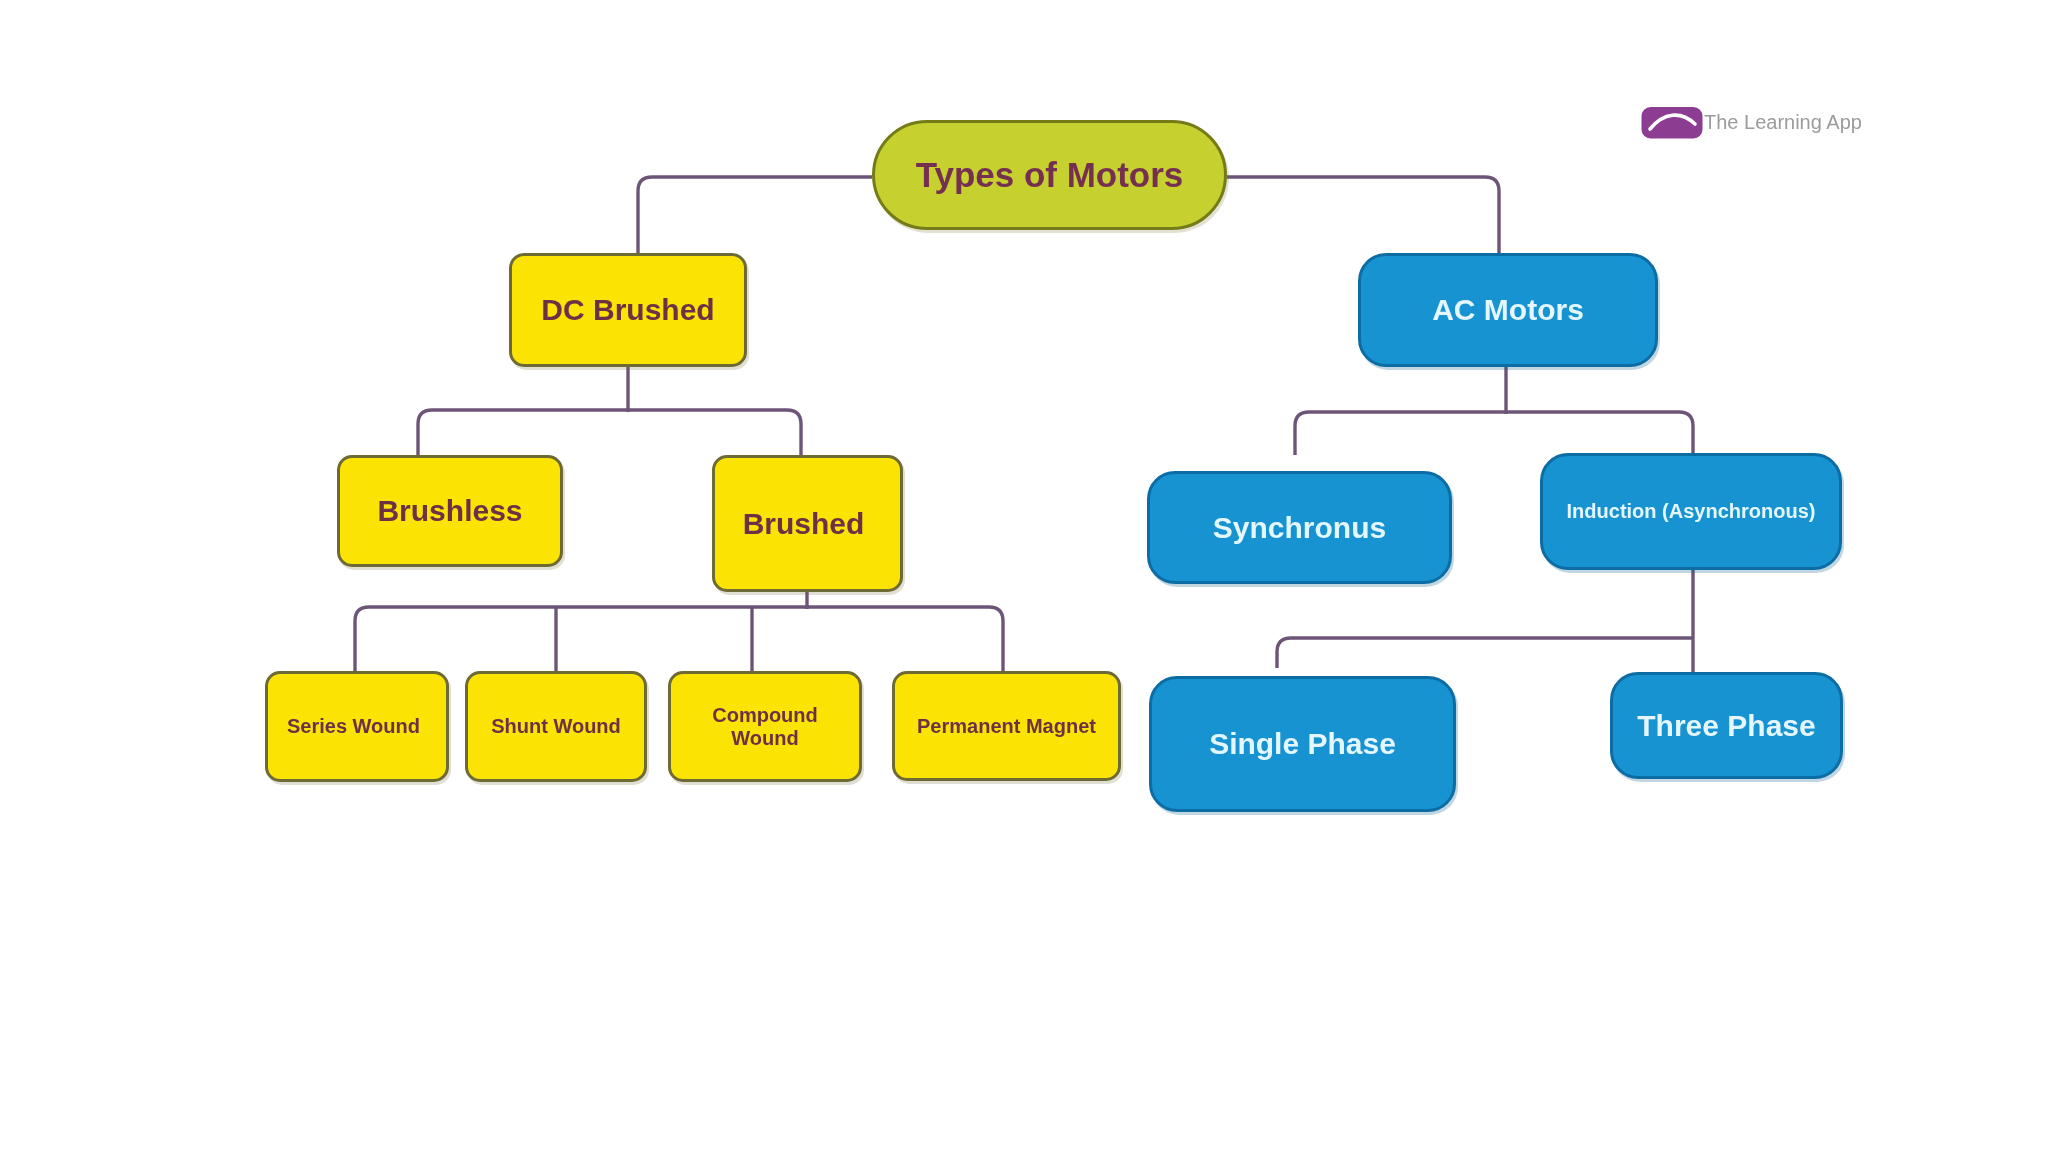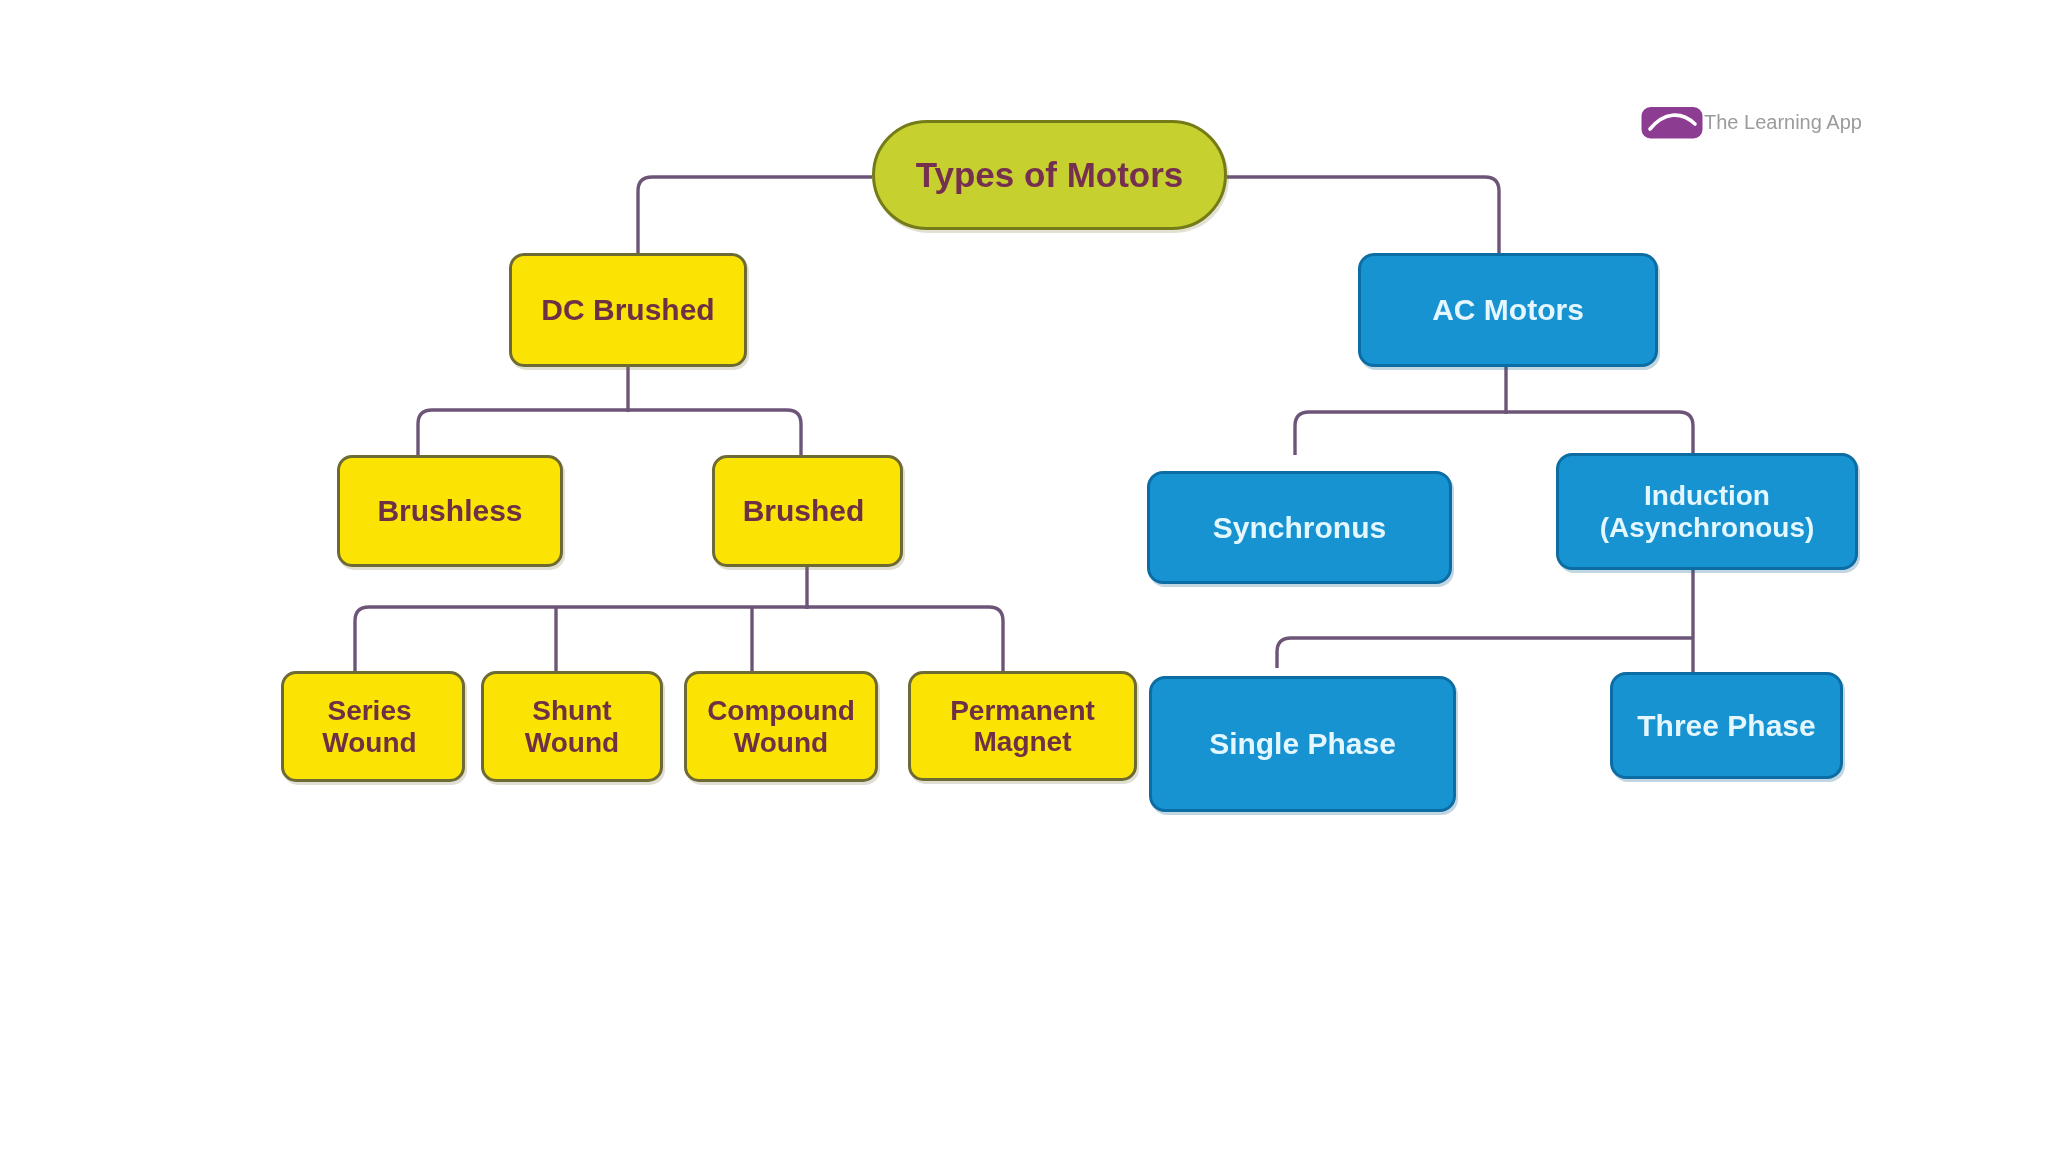--- a/index.html
+++ b/index.html
@@ -19,29 +19,29 @@
     position:absolute; display:flex; align-items:center; justify-content:center;
     text-align:center; font-weight:700; line-height:1.12; padding:0 14px; box-sizing:border-box;
   }
   .n.yellow{
     background:var(--yellow-fill,#fbe304); border:3px solid var(--yellow-border,#6e6a33);
     border-radius:15px; color:var(--yellow-text,#6d3145);
     box-shadow:2px 3px 0 rgba(120,110,60,.22);
   }
   .n.blue{
     background:var(--blue-fill,#1793d1); border:3px solid var(--blue-border,#0c6da4);
-    border-radius:16px; color:var(--blue-text,#e4f6fe);
+    border-radius:28px; color:var(--blue-text,#e4f6fe);
     box-shadow:2px 3px 0 rgba(10,90,140,.25);
   }
   .n.root{
     background:var(--root-fill,#c6d12f); border:3px solid var(--root-border,#757b17);
     border-radius:58px; color:var(--root-text,#76304f); font-size:35px;
     box-shadow:2px 3px 0 rgba(110,110,40,.2);
   }
-  .fs30{font-size:30px;} .fs28{font-size:28px;margin-left:16px;}
+  .fs30{font-size:30px;} .fs28{font-size:20px;}
   .logo{position:absolute; left:1640px; top:104px; display:flex; align-items:center; }
   .logo-icon{width:64px; height:36px; display:block;}
   .logo-text{font-size:20px; font-weight:400; color:var(--logo-text-color,#9b9b9b); white-space:nowrap;}
 </style>
 </head>
 <body>
 
 <div class="stage">
 
   <svg class="edges" viewBox="0 0 2048 1152">
@@ -60,21 +60,21 @@
   </svg>
 
   <div class="n root" style="left:872px; top:120px; width:355px; height:110px;">Types of Motors</div>
 
   <div class="n yellow fs30" style="left:509px; top:253px; width:238px; height:114px;">DC Brushed</div>
 
   <div class="n blue fs30" style="left:1358px; top:253px; width:300px; height:114px;">AC Motors</div>
 
   <div class="n yellow fs30" style="left:337px; top:455px; width:226px; height:112px;">Brushless</div>
 
-  <div class="n yellow fs30" style="left:712px; top:455px; width:191px; height:112px;padding-left:6px;">Brushed</div>
+  <div class="n yellow fs30" style="left:712px; top:455px; width:191px; height:137px;padding-left:6px;">Brushed</div>
 
   <div class="n blue fs30" style="left:1147px; top:455px; width:305px; height:113px;margin-top:16px;">Synchronus</div>
 
   <div class="n blue fs28" style="left:1540px; top:453px; width:302px; height:117px;">Induction (Asynchronous)</div>
 
   <div class="n yellow fs28" style="left:265px; top:671px; width:184px; height:111px;padding-left:7px;">Series Wound</div>
 
   <div class="n yellow fs28" style="left:465px; top:671px; width:182px; height:111px;">Shunt Wound</div>
 
   <div class="n yellow fs28" style="left:668px; top:671px; width:194px; height:111px;">Compound Wound</div>

